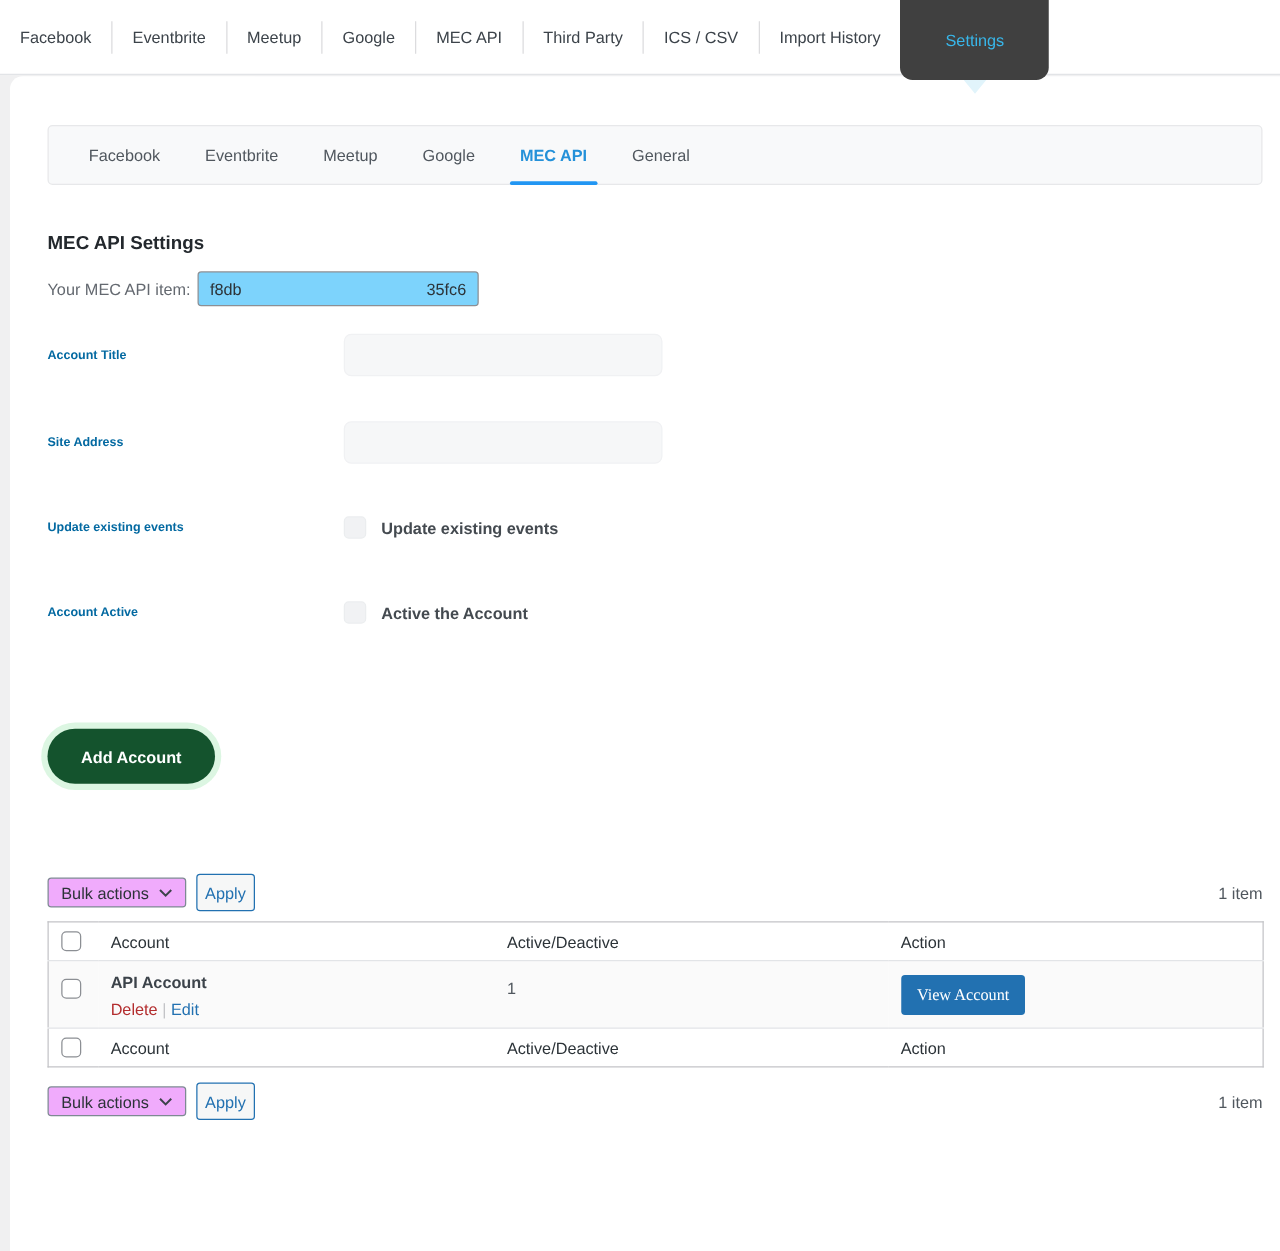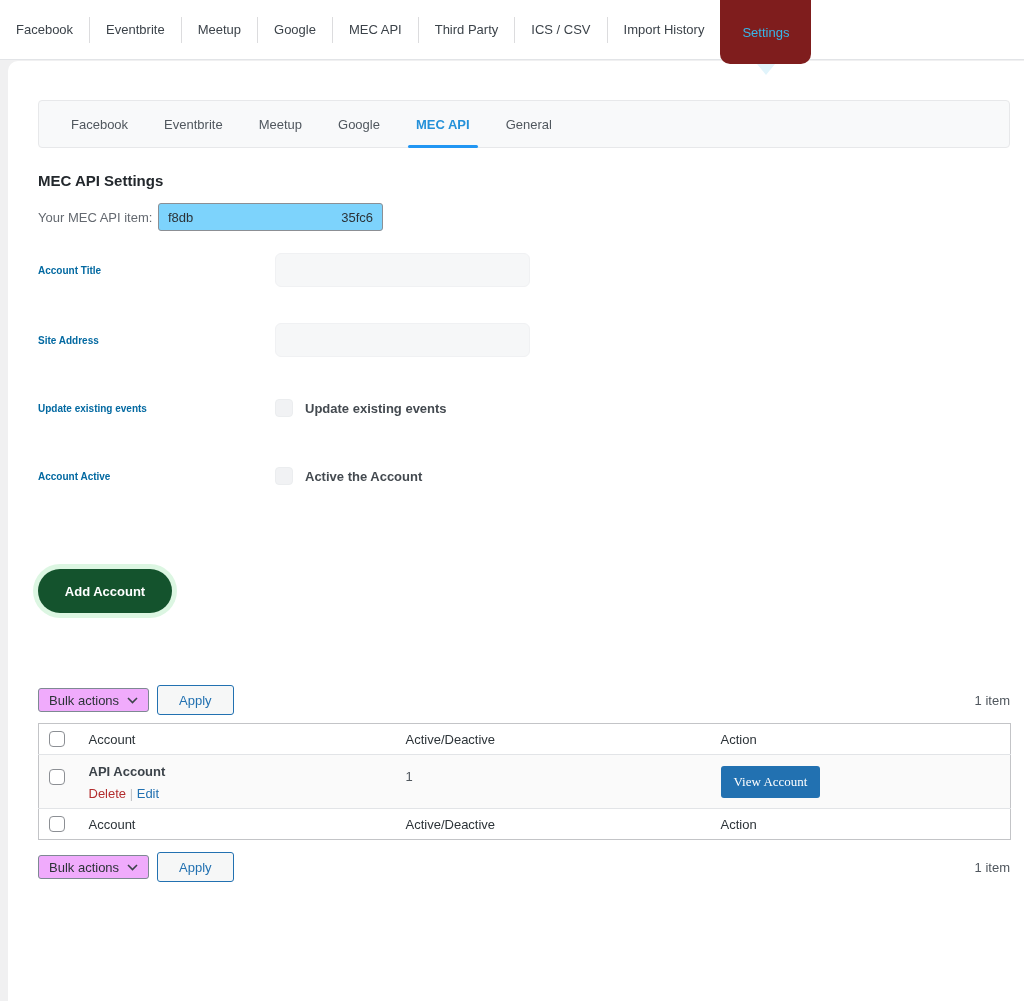--- a/index.html
+++ b/index.html
@@ -17,22 +17,22 @@
     background: #fff; border-bottom: 1px solid #e2e4e7;
     display: flex; align-items: center; padding-left: 16px; z-index: 5;
   }
   .ttab {
     font-size: 13px; color: #3c434a; padding: 0 16px; white-space: nowrap;
     cursor: pointer;
   }
   .ttab:first-child { padding-left: 0; }
   .tsep { width: 1px; height: 26px; background: #dcdcde; flex: 0 0 auto; }
   .ttab.settings-active {
-    background: #7f1d1d; color: #38b6e9; height: 64px; align-self: flex-start;
-    display: flex; align-items: center; padding: 0 22px;
+    background: #404040; color: #38b6e9; height: 64px; align-self: flex-start;
+    display: flex; align-items: center; padding: 0 36px;
     border-radius: 0 0 10px 10px; position: relative; z-index: 6;
   }
   .ttab.settings-active::after {
     content: ""; position: absolute; top: 100%; left: 50%; margin-left: -9px;
     border: 9px solid transparent; border-top: 11px solid #e1f4fb; border-bottom: 0;
   }
 
   
   .card {
     position: absolute; left: 8px; top: 61px; width: 1016px; height: 940px;
@@ -49,21 +49,21 @@
     font-size: 13px; color: #50575e; padding: 0 18px; display: flex;
     align-items: center; position: relative; cursor: pointer;
   }
   .stab.active { color: #2491d9; font-weight: bold; }
   .stab.active::after {
     content: ""; position: absolute; left: 10px; right: 10px; bottom: -1px;
     height: 3px; background: #2196f3; border-radius: 2px;
   }
 
   
-  .content { position: absolute; left: 30px; top: 103px; width: 972px; padding-top: 8px; }
+  .content { position: absolute; left: 30px; top: 117px; width: 972px; padding-top: 8px; }
   .heading { font-size: 15px; font-weight: bold; color: #23282d; margin: 0 0 14px 0; }
 
   .token-row { display: flex; align-items: center; margin-bottom: 22px; height: 28px; }
   .token-label { font-size: 13px; color: #646970; width: 120px; flex: 0 0 auto; }
   .token-box {
     width: 225px; height: 28px; border: 1px solid #8c8f94; border-radius: 3px;
     background: #7dd3fc; display: flex; justify-content: space-between;
     align-items: center; padding: 0 9px; font-size: 13px; color: #2c3338;
   }
 
@@ -92,21 +92,21 @@
 
   
   .bulk-row { display: flex; align-items: center; margin-top: 72px; height: 30px; }
   .bulk-row.bottom { margin-top: 12px; }
   .bulk-select {
     height: 24px; border: 1px solid #7e8993; border-radius: 3px; background: #f0abfc;
     display: flex; align-items: center; gap: 8px; padding: 0 10px;
     font-size: 13px; color: #2c3338; cursor: pointer;
   }
   .apply-btn {
-    margin-left: 8px; height: 30px; padding: 0 21px; border: 1px solid #2271b1;
+    margin-left: 8px; height: 30px; padding: 0 6px; border: 1px solid #2271b1;
     border-radius: 3px; background: #f6f7f7; color: #2271b1; font-size: 13px;
     font-family: "Liberation Sans", sans-serif;
     display: flex; align-items: center; cursor: pointer;
   }
   .item-count { margin-left: auto; font-size: 13px; color: #50575e; }
 
   table.list {
     width: 972px; border-collapse: collapse; border: 1px solid #c3c4c7;
     margin-top: 8px; font-size: 13px; color: #2c3338; table-layout: fixed;
   }

